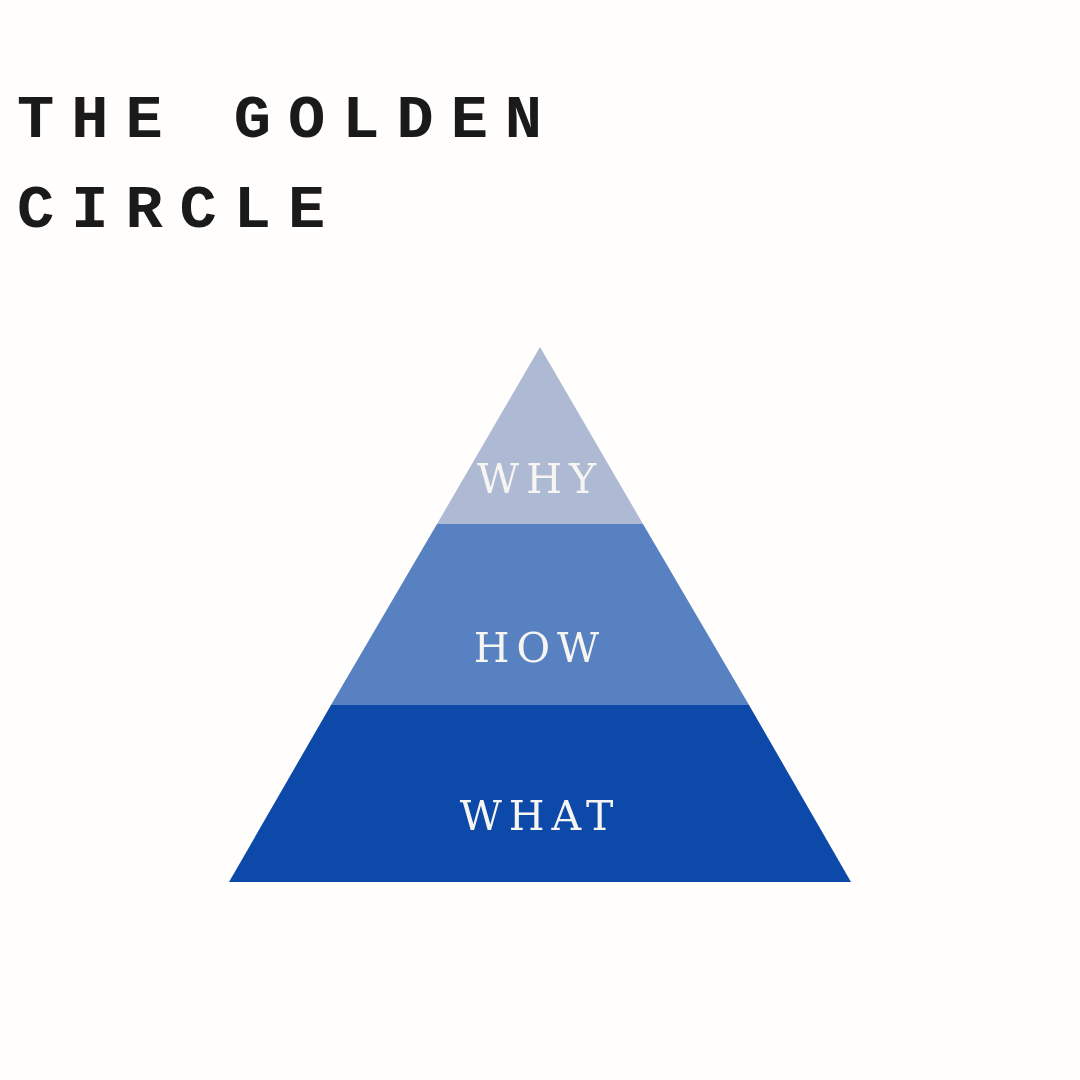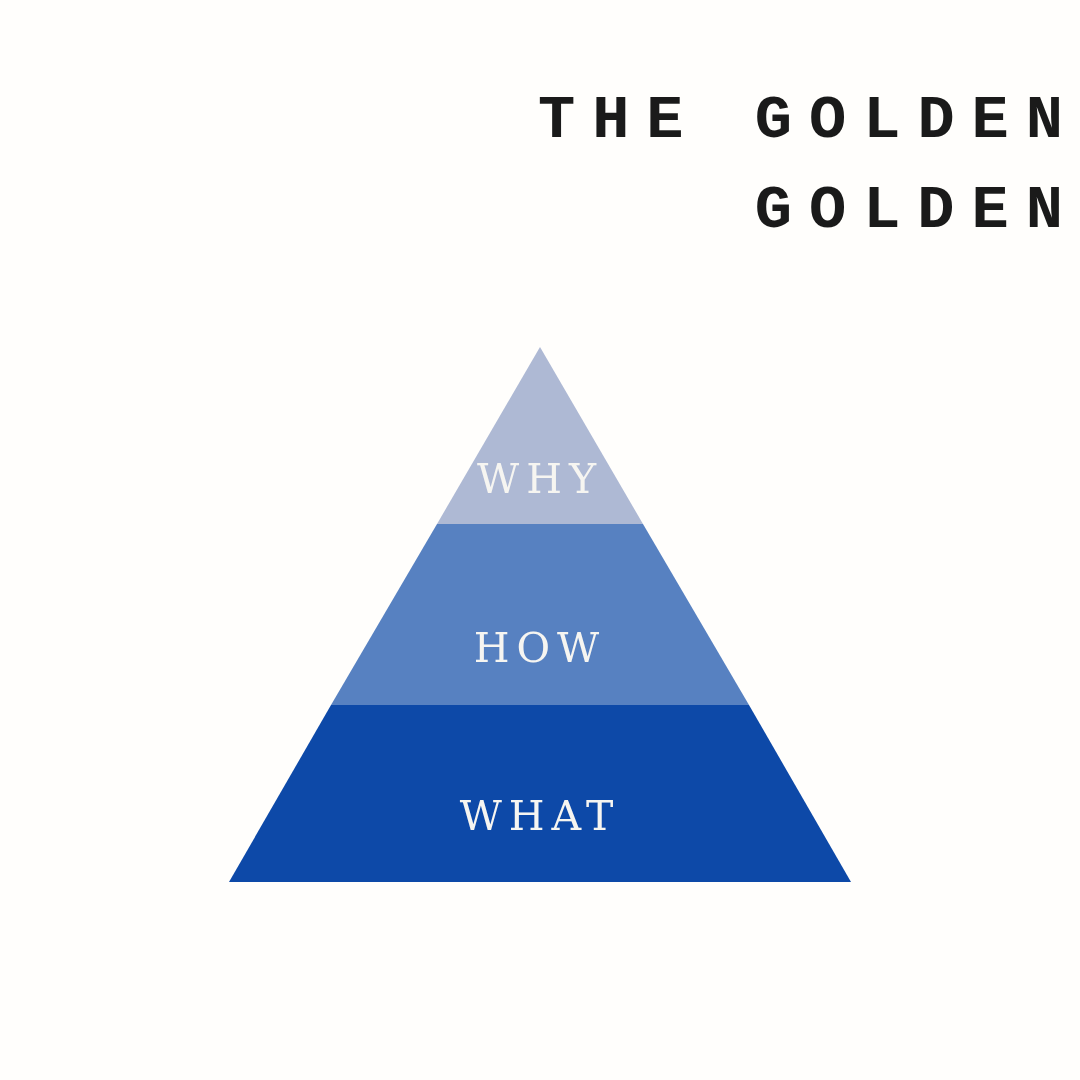--- a/index.html
+++ b/index.html
@@ -11,21 +11,21 @@
     width: 1080px;
     height: 1080px;
     overflow: hidden;
     background-color: #fffefc;
   }
   .title {
     position: absolute;
     top: 76px;
     left: 0;
     right: 0;
-    text-align: right;
+    text-align: left;
     font-family: "Liberation Mono", "DejaVu Sans Mono", monospace;
     font-weight: 700;
     font-size: 62px;
     line-height: 90px;
     letter-spacing: 17px;
     padding-left: 17px; 
     color: #1a1a1a;
   }
   .pyramid-svg {
     position: absolute;
@@ -40,21 +40,21 @@
     text-anchor: middle;
   }
 </style>
 </head>
 <body>
 
 <div class="canvas" style="background-color: rgb(255, 254, 252);">
 
   <div class="title" style="color: rgb(26, 26, 26);">
     <div>THE GOLDEN</div>
-    <div>GOLDEN</div>
+    <div>CIRCLE</div>
   </div>
 
   <svg class="pyramid-svg" viewBox="0 0 1080 1080" xmlns="http://www.w3.org/2000/svg">
 
     <polygon points="540,347 643,524 437,524" fill="#aeb9d4"></polygon>
 
     <polygon points="437,524 643,524 749,705 331,705" fill="#5781c1"></polygon>
 
     <polygon points="331,705 749,705 851,882 229,882" fill="#0d49a8"></polygon>
 

